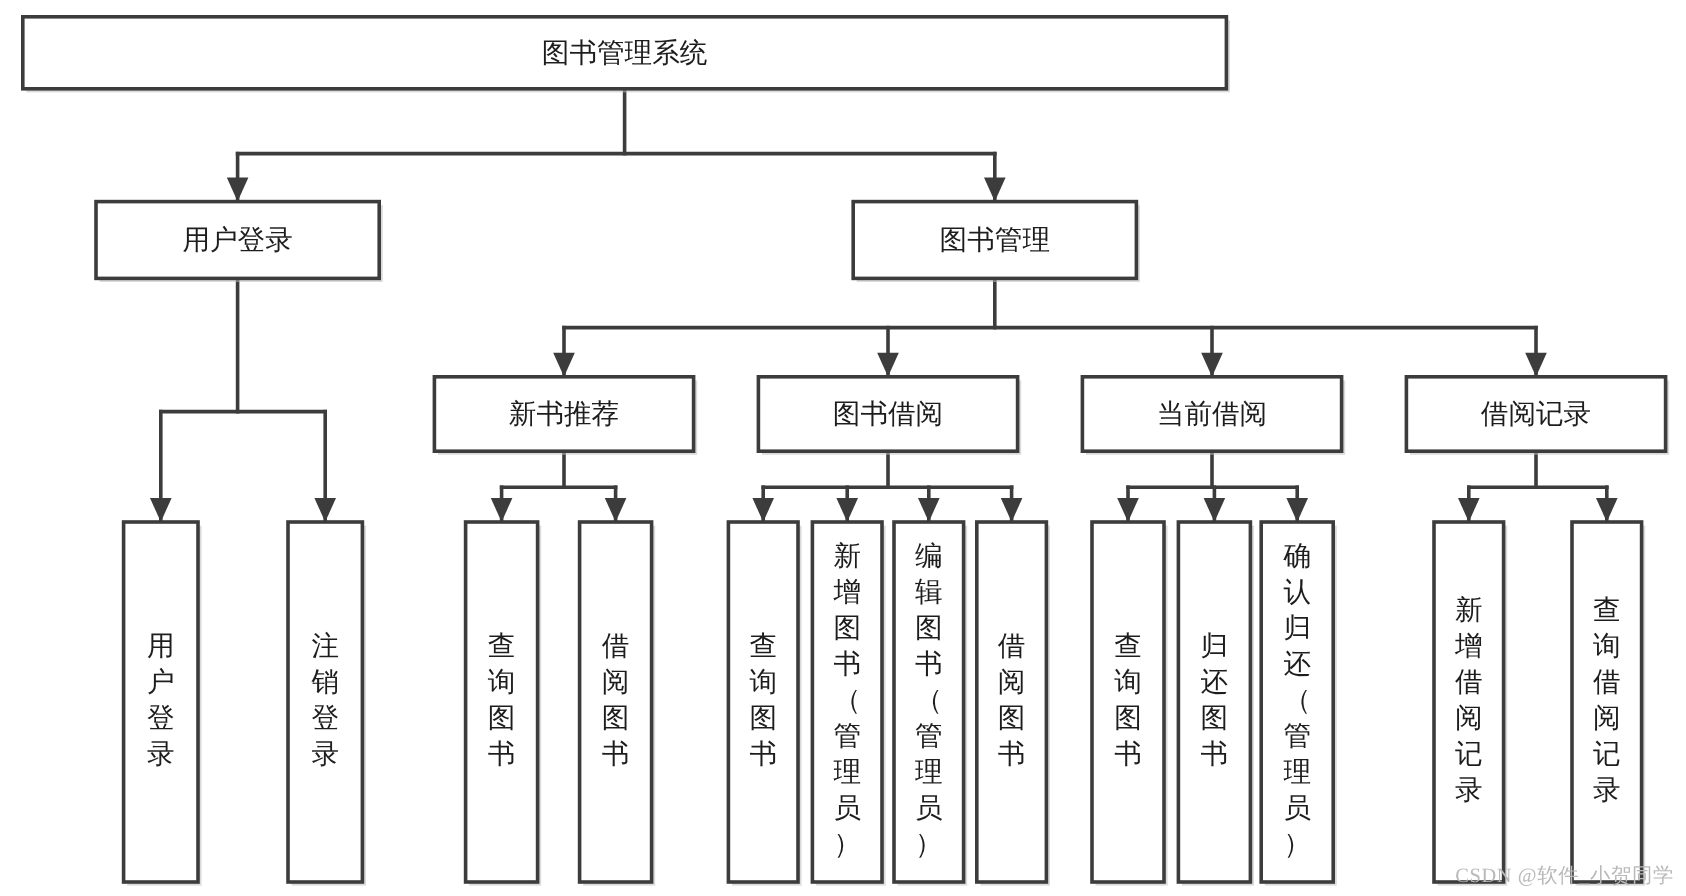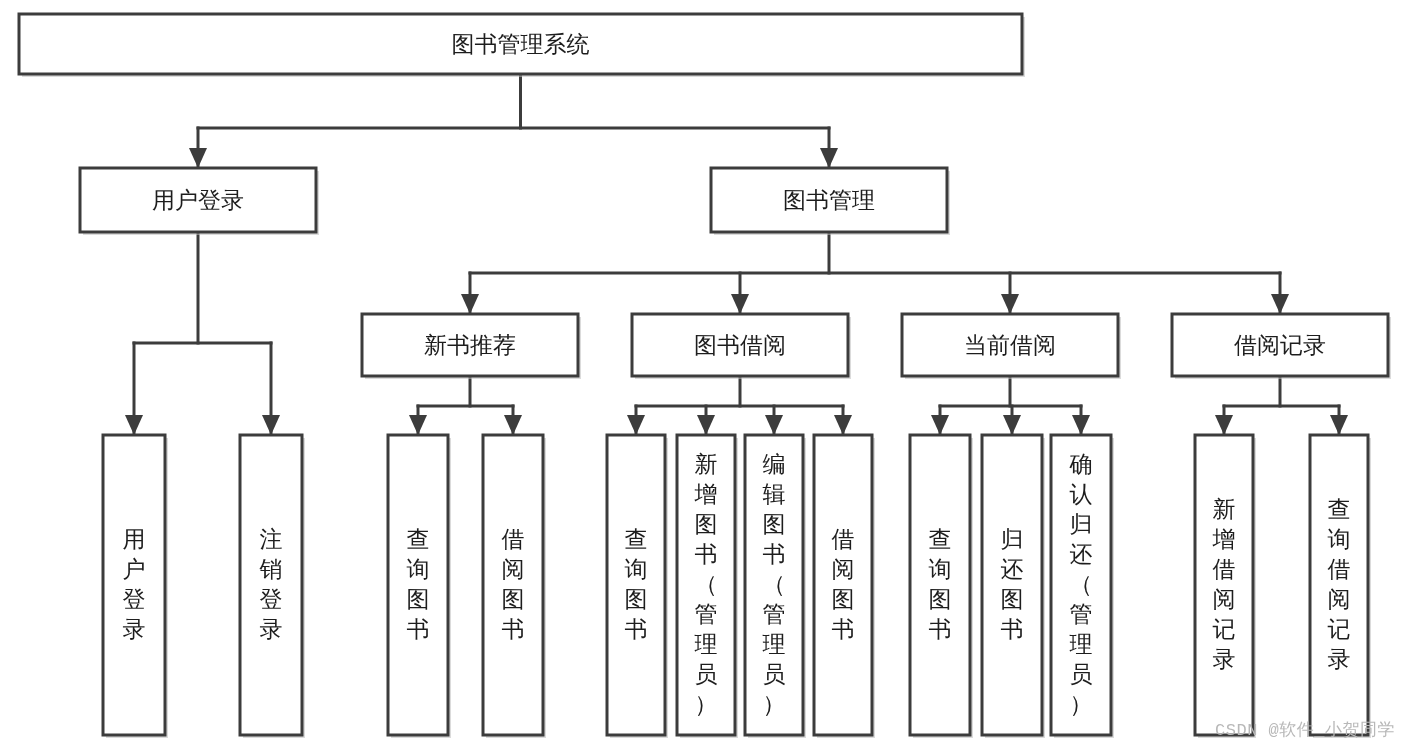--- a/index.html
+++ b/index.html
@@ -57,21 +57,21 @@
   }
   .label-v {
     font-size: 23px;
   }
   .watermark {
     position: absolute;
     right: 10px;
     bottom: 6px;
     color: #b8b8b8;
     font-size: 17px;
-    font-family: Liberation Mono, monospace;
+    font-family: Liberation Serif, serif;
     letter-spacing: 0.5px;
     white-space: nowrap;
     user-select: none;
   }
 </style>
 </head>
 <body>
 
 <div id="diagram-root">
   <svg id="flowchart" viewBox="0 0 1405 747">

